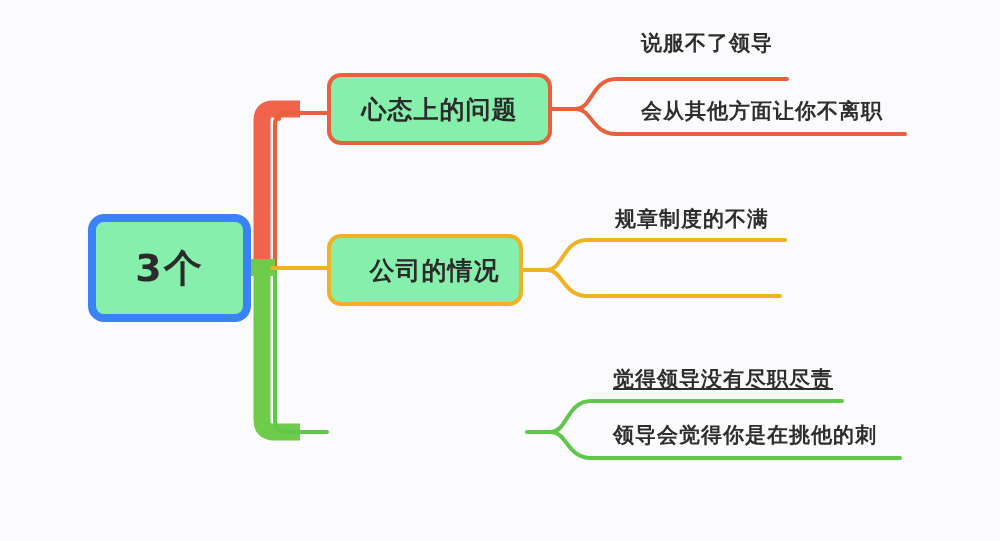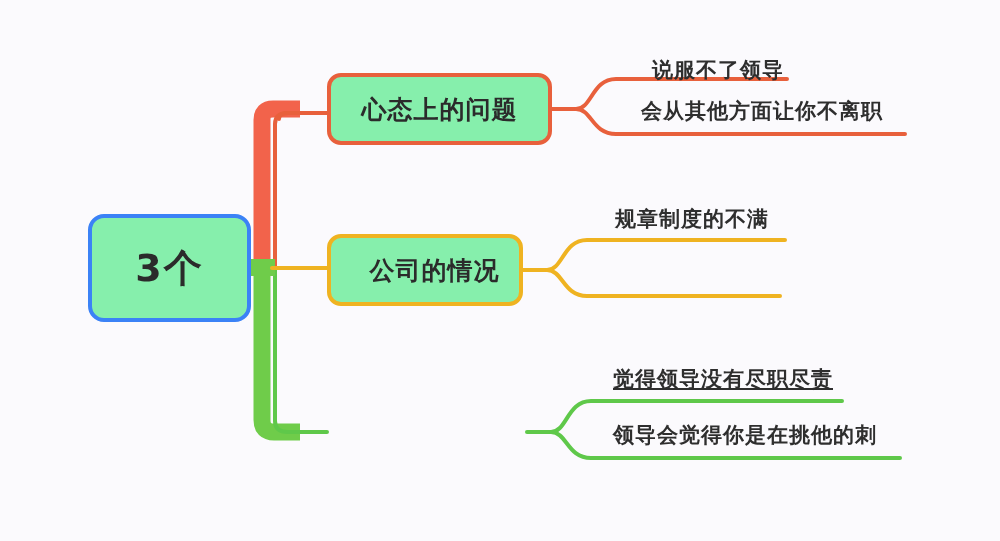--- a/index.html
+++ b/index.html
@@ -34,21 +34,21 @@
     color: #2B2B2B;
     font-weight: bold;
     letter-spacing: 1px;
     white-space: nowrap;
   }
   .root-box {
     left: 88px;
     top: 214px;
     width: 163px;
     height: 108px;
-    border: 4px solid #3b82f6;
+    border: 8px solid #3b82f6;
     border-radius: 16px;
     font-size: 38px;
     letter-spacing: 2px;
   }
   .branch-box {
     height: 72px;
     border-width: 4px;
     border-style: solid;
     border-radius: 14px;
     font-size: 25px;
@@ -120,21 +120,21 @@
 
   <div class="node-box branch-box branch-1">
     <span>心态上的问题</span>
   </div>
 
   <div class="node-box branch-box branch-2">
     <span>公司的情况</span>
   </div>
 
 
-  <div class="leaf-label" style="left:641px; top:56px;margin-left:11px;">说服不了领导</div>
+  <div class="leaf-label" style="left:641px; top:29px;">说服不了领导</div>
 
   <div class="leaf-label" style="left:641px; top:97px;">会从其他方面让你不离职</div>
 
   <div class="leaf-label" style="left:615px; top:205px;">规章制度的不满</div>
 
 
   <div class="leaf-label" style="left:613px; top:365px;text-decoration:underline;">觉得领导没有尽职尽责</div>
 
   <div class="leaf-label" style="left:613px; top:421px;">领导会觉得你是在挑他的刺</div>
 

